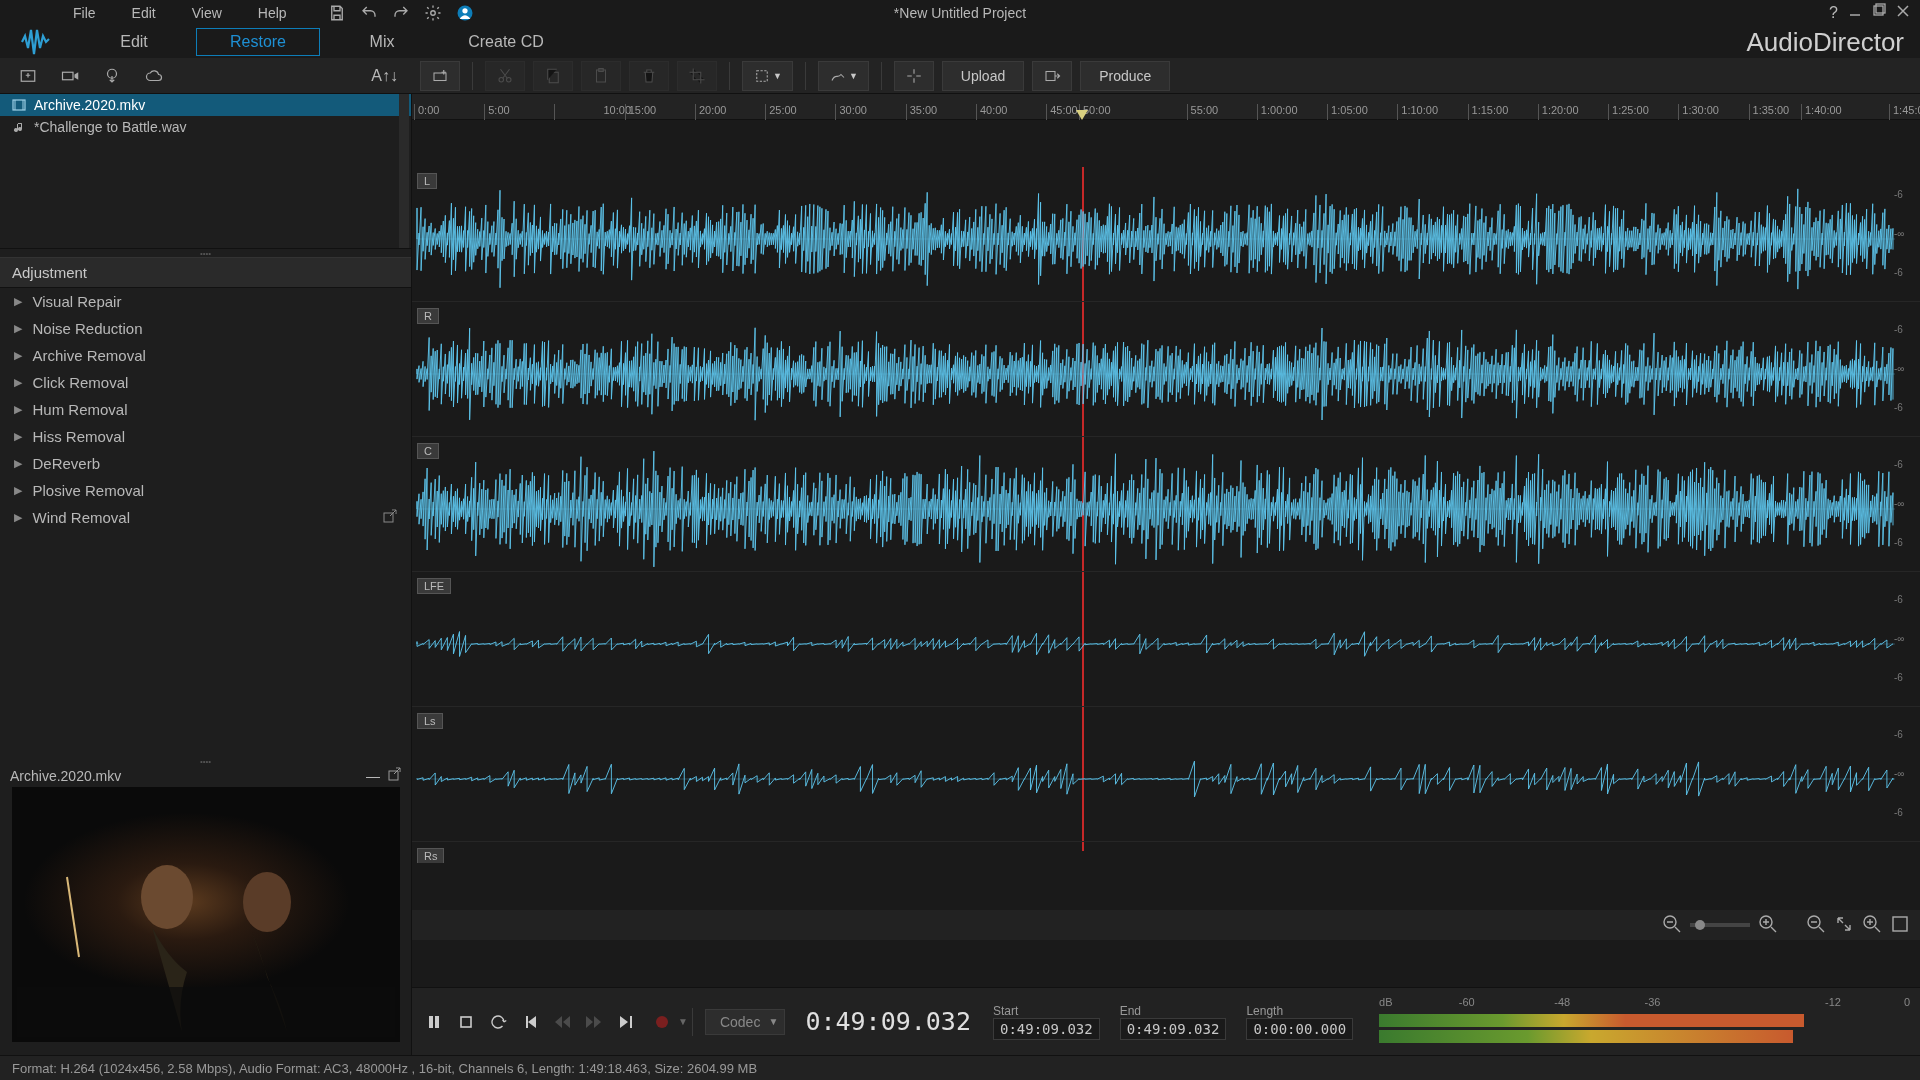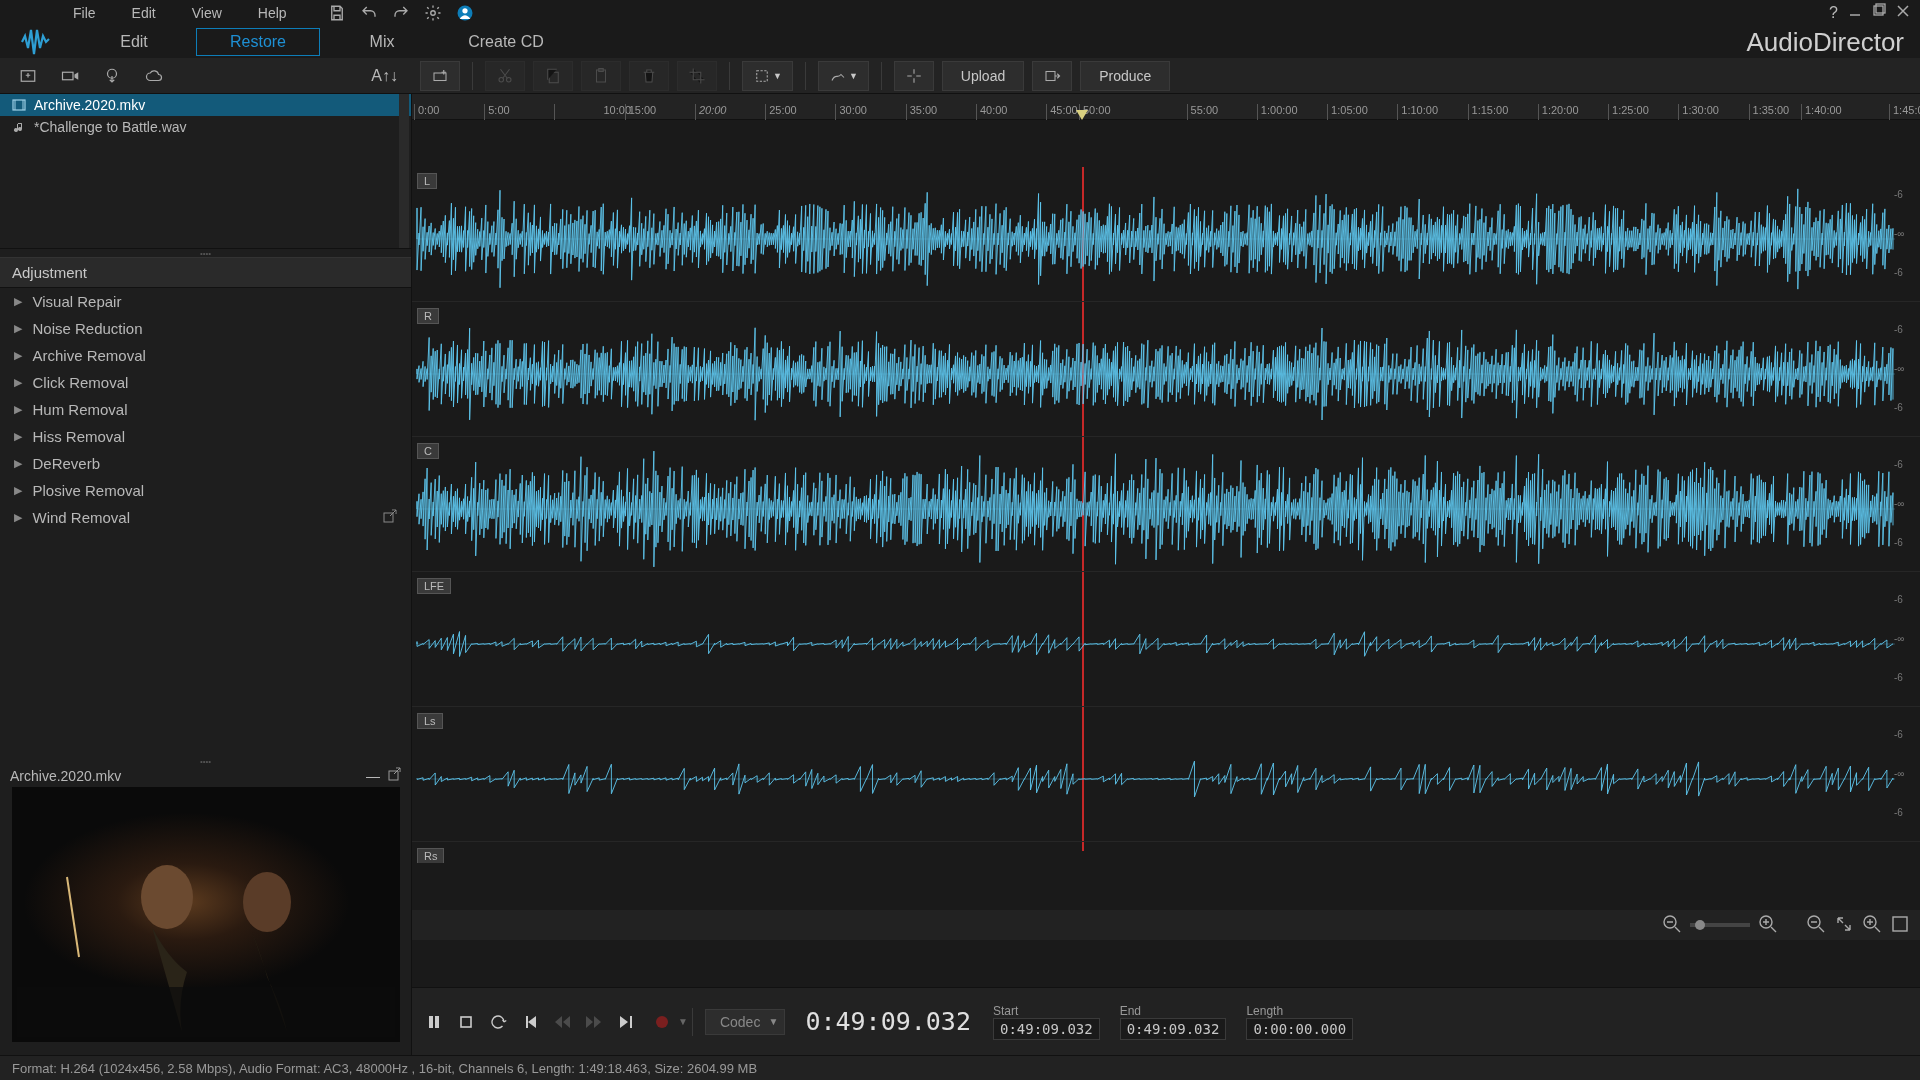--- a/index.html
+++ b/index.html
@@ -87,20 +87,21 @@
 
 .status { height:25px; background:#222; display:flex; align-items:center; padding-left:12px; font-size:13px; color:#999; border-top:1px solid #111;}
 
 svg { overflow:visible; }
 .icon-sm { width:18px; height:18px; }
 </style>
 </head>
 <body>
 
 <div class="titlebar">
+  <div class="titlebar-title">*New Untitled Project</div>
   <div class="titlebar-menu">
     <span>File</span>
     <span>Edit</span>
     <span>View</span>
     <span>Help</span>
   </div>
   <div class="titlebar-icons">
     <span class="tool-icon">
         <svg class="icon-sm" viewBox="0 0 24 24">
           <path fill="none" stroke="#aaa" stroke-width="1.8" d="M5 3h11l3 3v15H5z M8 3v6h8V3 M8 21v-6h8v6"></path>
@@ -343,21 +344,21 @@
     </div>
   </div>
 
   <div class="wavearea">
     <div class="ruler">
       <div class="ruler-ticks" id="ruler-ticks">
           <div class="tick" style="left: 2px;">0:00</div>
           <div class="tick" style="left: 72.2381px;">5:00</div>
           <div class="tick" style="left: 142.476px; padding-left: 48px;">10:00</div>
           <div class="tick" style="left: 212.714px;">15:00</div>
-          <div class="tick" style="left: 282.952px; font-style: italic;">20:00</div>
+          <div class="tick" style="left: 282.952px;">20:00</div>
           <div class="tick" style="left: 353.19px;">25:00</div>
           <div class="tick" style="left: 423.429px;">30:00</div>
           <div class="tick" style="left: 493.667px;">35:00</div>
           <div class="tick" style="left: 563.905px;">40:00</div>
           <div class="tick" style="left: 634.143px;">45:00</div>
           <div class="tick" style="left: 667px;">50:00</div>
           <div class="tick" style="left: 774.619px;">55:00</div>
           <div class="tick" style="left: 844.857px;">1:00:00</div>
           <div class="tick" style="left: 915.095px;">1:05:00</div>
           <div class="tick" style="left: 985.333px;">1:10:00</div>
@@ -509,17 +510,33 @@
         <span class="val">0:49:09.032</span>
       </div>
       <div class="tc-group">
         <span class="lbl">End</span>
         <span class="val">0:49:09.032</span>
       </div>
       <div class="tc-group">
         <span class="lbl">Length</span>
         <span class="val">0:00:00.000</span>
       </div>
+      <div class="meter">
+        <div class="meter-scale">
+          <span style="left:0">dB</span>
+          <span style="left:15%">-60</span>
+          <span style="left:33%">-48</span>
+          <span style="left:50%">-36</span>
+          <span style="left:84%">-12</span>
+          <span style="right:0">0</span>
+        </div>
+        <div class="meter-bars">
+          <div class="meter-bar" style="width:58%;"></div>
+          <div class="meter-bar" style="width:40%;background:linear-gradient(90deg,#3a7a2e 0%,#6a9a2e 70%,#c9a82e 100%);"></div>
+        </div>
+        <div style="position:absolute;top:18px;left:58%;width:22%;height:13px;background:#c85a2e;"></div>
+        <div style="position:absolute;top:34px;left:40%;width:38%;height:13px;background:linear-gradient(90deg,#c9a82e,#c85a2e);"></div>
+      </div>
     </div>
   </div>
 </div>
 
 <div class="status">Format: H.264 (1024x456, 2.58 Mbps), Audio Format: AC3, 48000Hz , 16-bit, Channels 6, Length: 1:49:18.463, Size: 2604.99 MB</div>
 
 </body></html>

